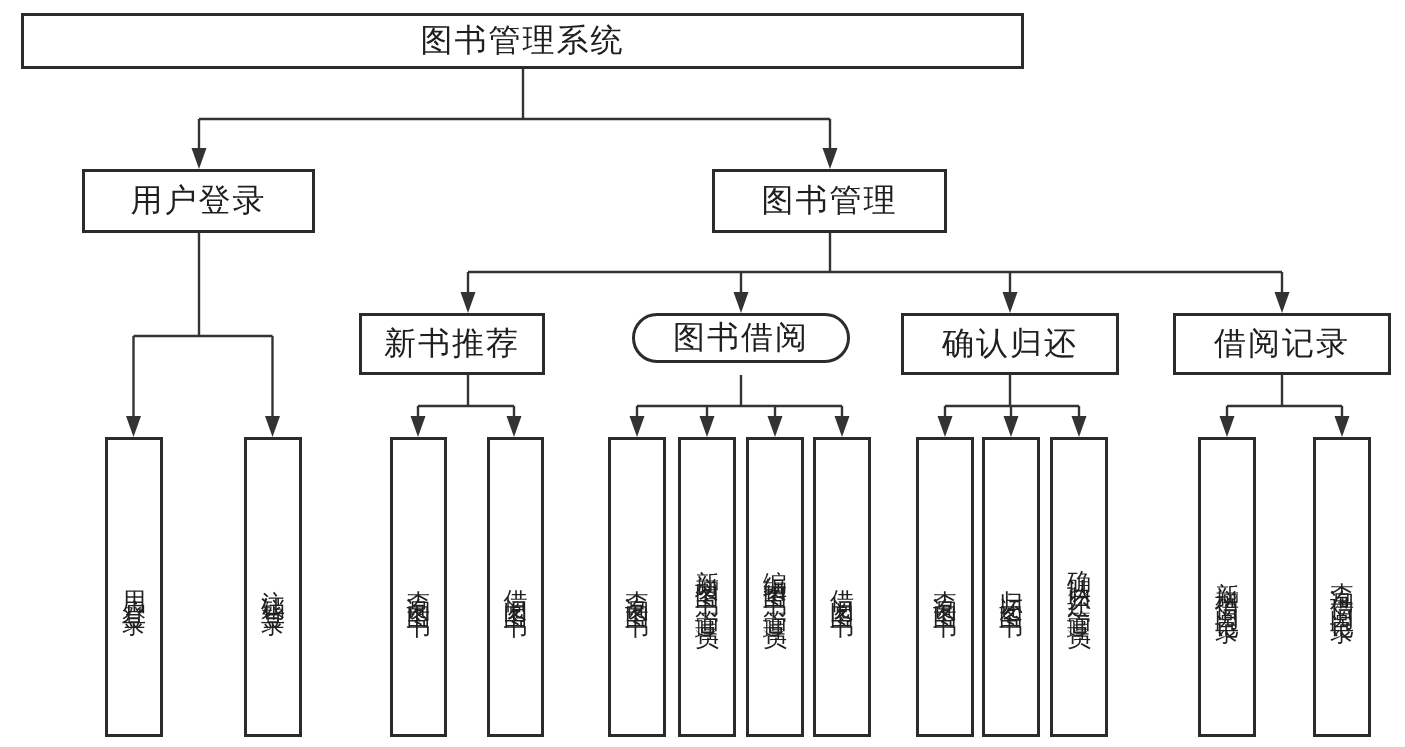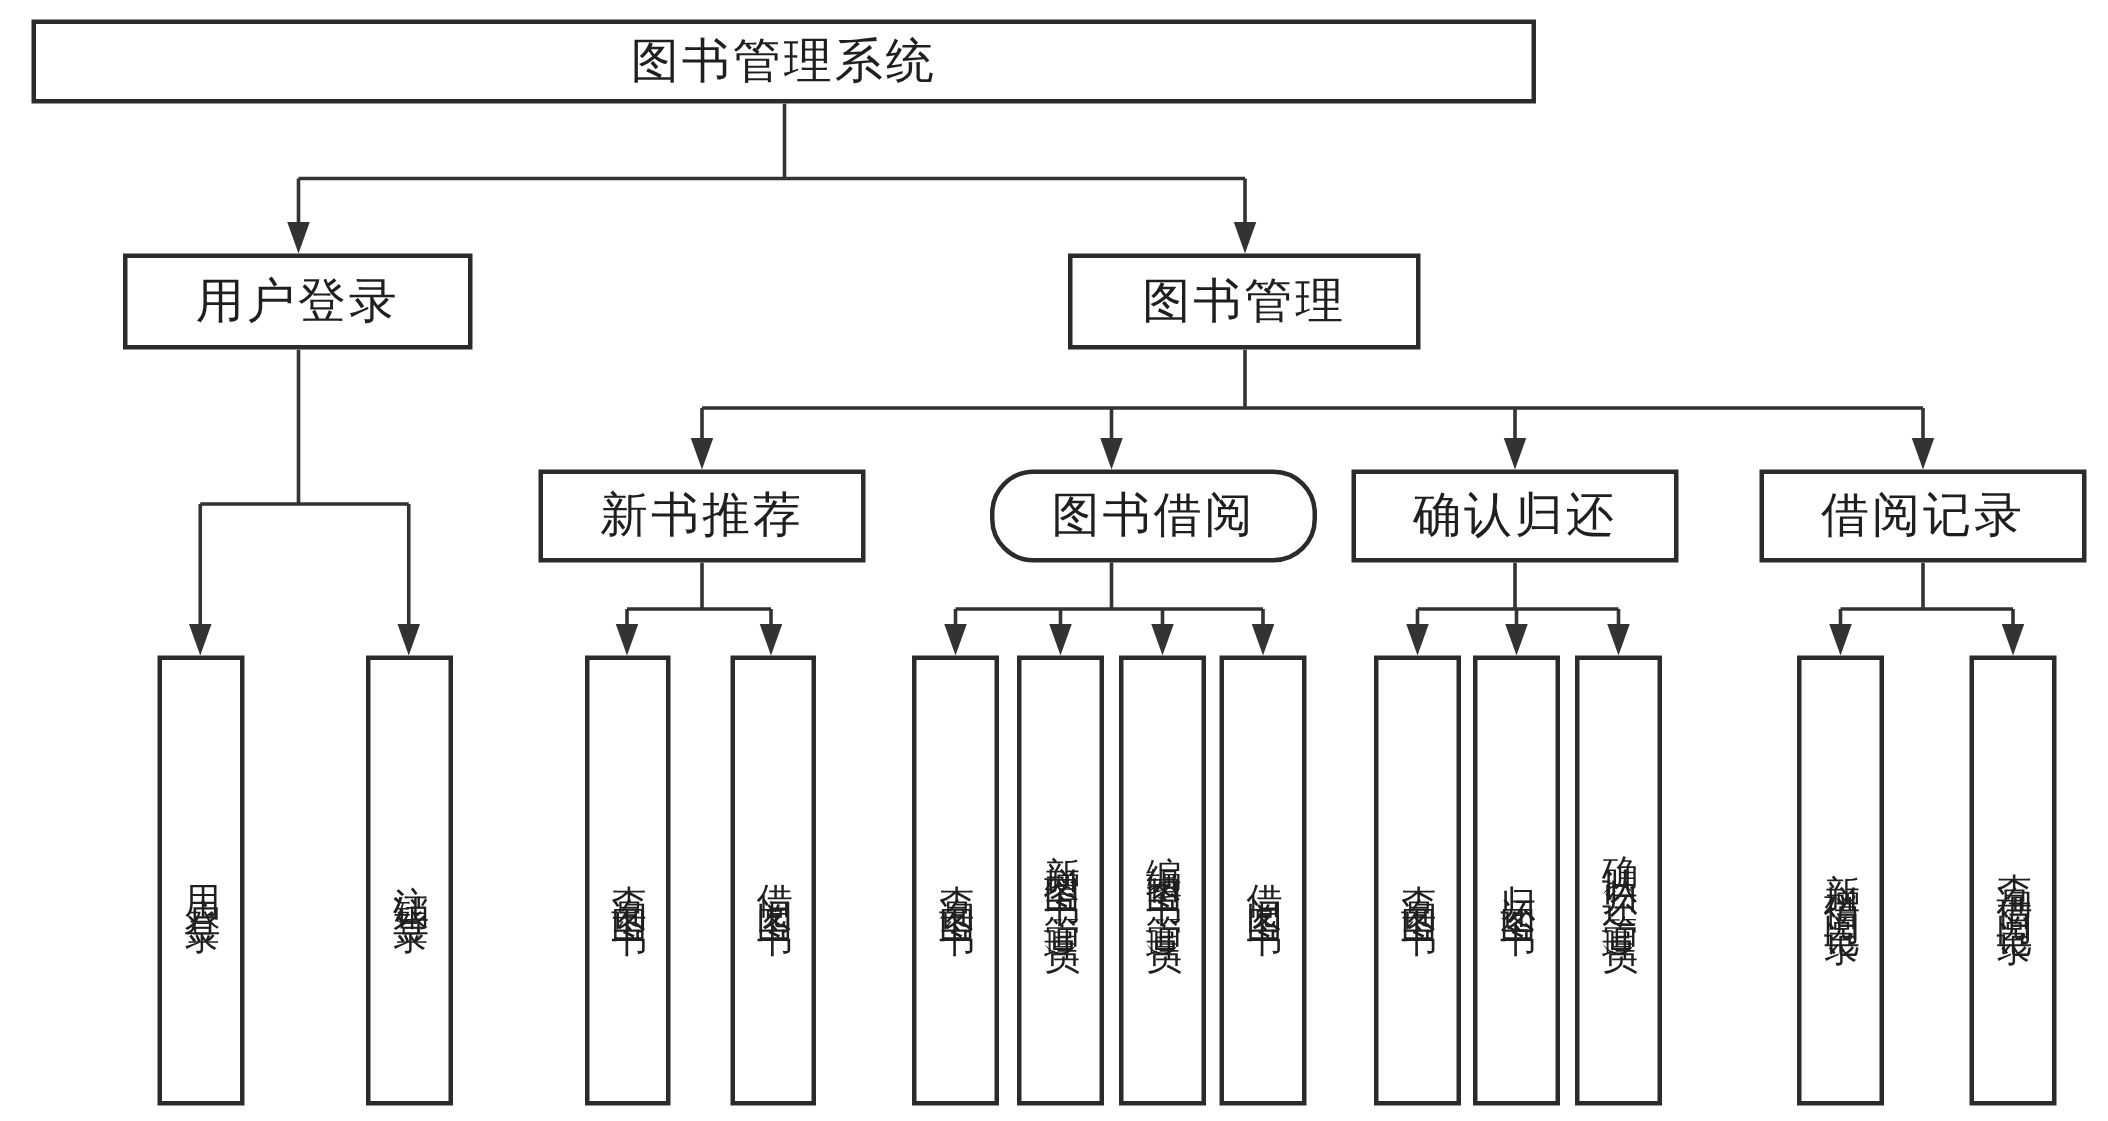--- a/index.html
+++ b/index.html
@@ -119,24 +119,24 @@
     <span class="h-label">图书管理系统</span>
   </div>
 
   <div class="box" style="left:82px;top:169px;width:233px;height:64px;">
     <span class="h-label">用户登录</span>
   </div>
   <div class="box" style="left:712px;top:169px;width:235px;height:64px;">
     <span class="h-label">图书管理</span>
   </div>
 
-  <div class="box" style="left:359px;top:313px;width:218px;height:62px;">
+  <div class="box" style="left:359px;top:313px;width:186px;height:62px;">
     <span class="h-label">新书推荐</span>
   </div>
-  <div class="box" style="left:660px;top:313px;width:218px;height:62px;border-radius:29px;">
+  <div class="box" style="left:632px;top:313px;width:218px;height:50px;border-radius:29px;">
     <span class="h-label">图书借阅</span>
   </div>
   <div class="box" style="left:901px;top:313px;width:218px;height:62px;">
     <span class="h-label">确认归还</span>
   </div>
   <div class="box" style="left:1173px;top:313px;width:218px;height:62px;">
     <span class="h-label">借阅记录</span>
   </div>
 
   <div class="box leaf" style="left:105px;top:437px;width:58px;height:300px;">

